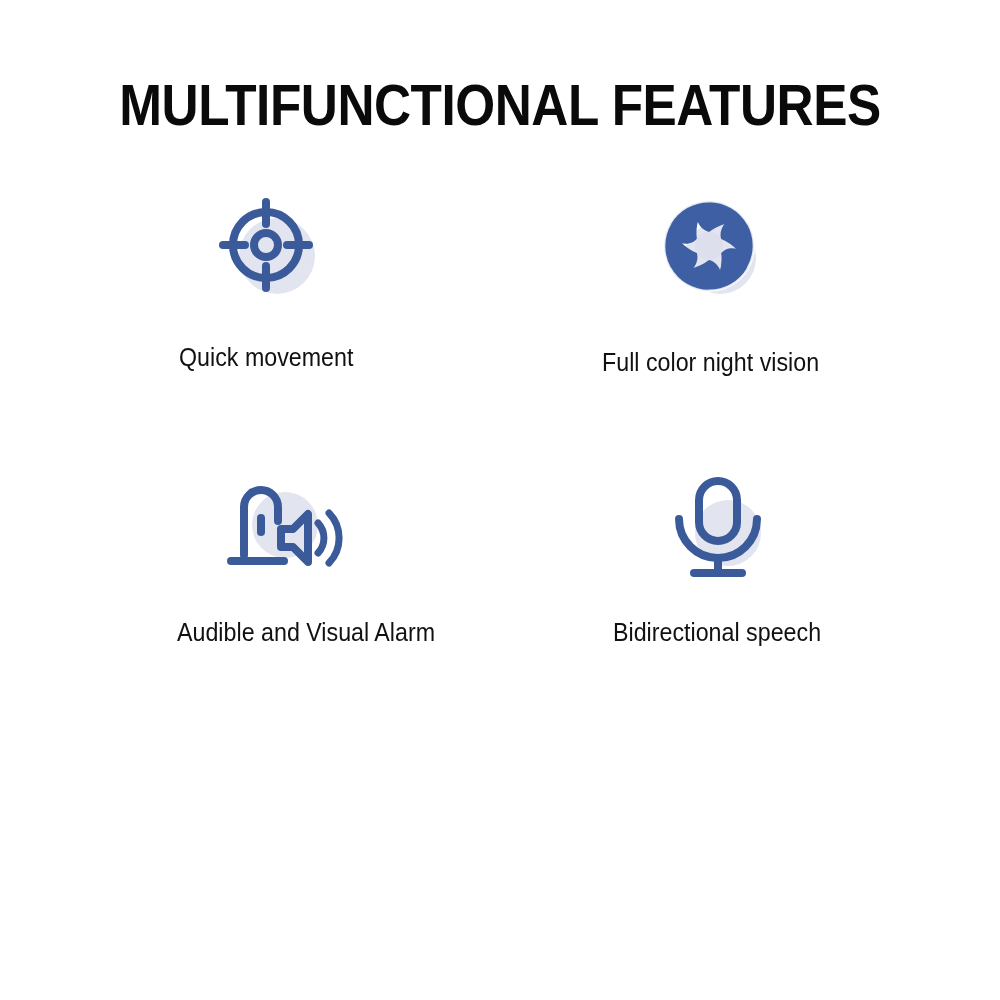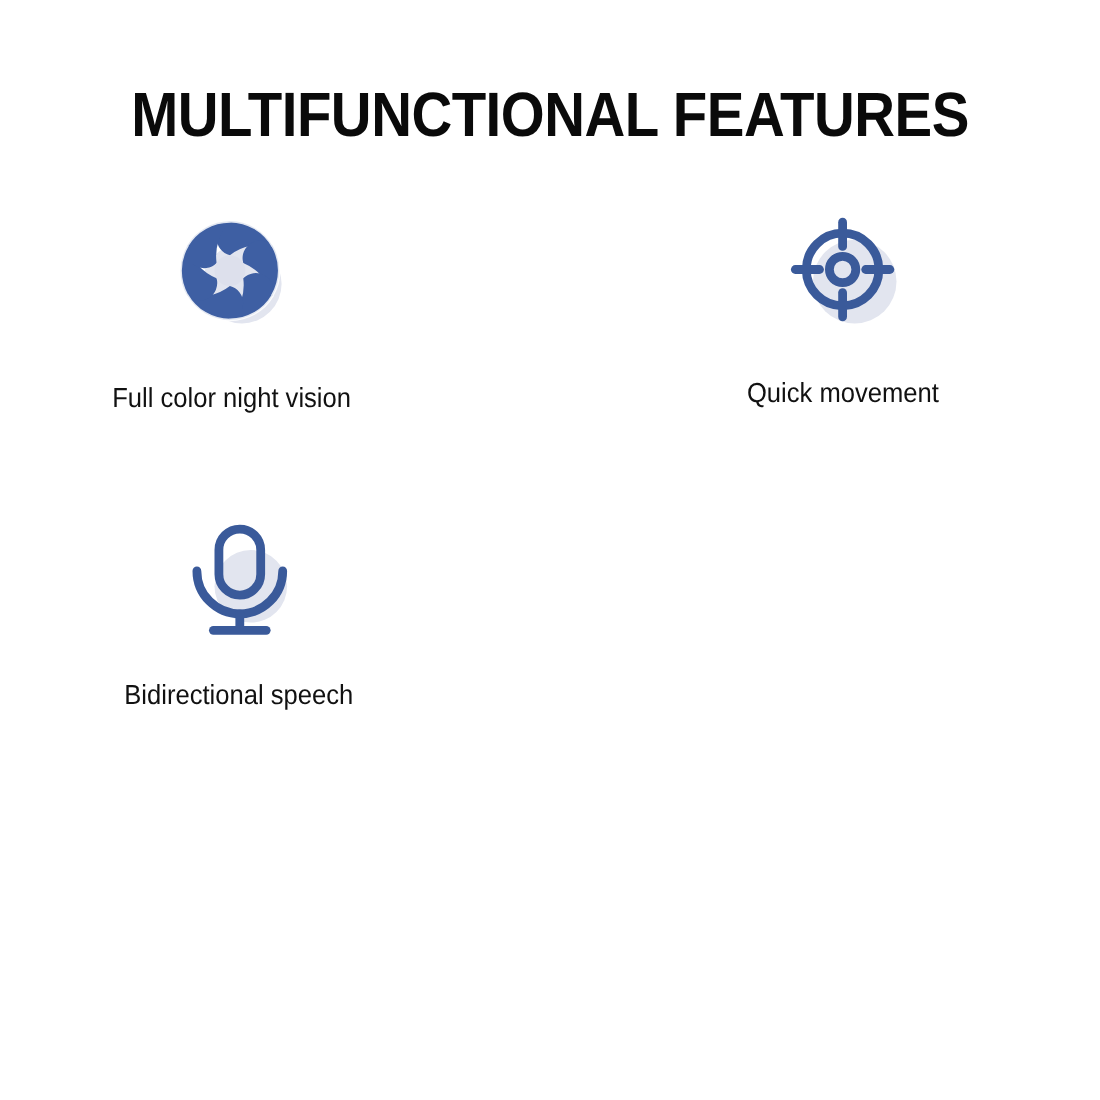--- a/index.html
+++ b/index.html
@@ -94,89 +94,114 @@
 </style>
 </head>
 <body>
 
 <div class="page">
 
   <div class="title">MULTIFUNCTIONAL FEATURES</div>
 
   <div class="grid">
 
-    <div class="cell cell-1">
-      <div class="icon-wrap">
-        <svg width="120" height="120" viewBox="0 0 120 120">
-          <circle cx="68" cy="66" r="36" fill="#e2e5ef"></circle>
-          <g transform="translate(57,54)">
-            <g fill="#3e5fa3">
-              <g>
-                <path d="M0,-45 A45,45 0 0,1 39,-22 A45,45 0 0,0 0,-14 A16,16 0 0,1 0,-45 Z"></path>
-              </g>
-              <g transform="rotate(60)">
-                <path d="M0,-45 A45,45 0 0,1 39,-22 A45,45 0 0,0 0,-14 A16,16 0 0,1 0,-45 Z"></path>
-              </g>
-              <g transform="rotate(120)">
-                <path d="M0,-45 A45,45 0 0,1 39,-22 A45,45 0 0,0 0,-14 A16,16 0 0,1 0,-45 Z"></path>
-              </g>
-              <g transform="rotate(180)">
-                <path d="M0,-45 A45,45 0 0,1 39,-22 A45,45 0 0,0 0,-14 A16,16 0 0,1 0,-45 Z"></path>
-              </g>
-              <g transform="rotate(240)">
-                <path d="M0,-45 A45,45 0 0,1 39,-22 A45,45 0 0,0 0,-14 A16,16 0 0,1 0,-45 Z"></path>
-              </g>
-              <g transform="rotate(300)">
-                <path d="M0,-45 A45,45 0 0,1 39,-22 A45,45 0 0,0 0,-14 A16,16 0 0,1 0,-45 Z"></path>
-              </g>
-            </g>
-            <g fill="none" stroke="#ffffff" stroke-width="2.4" opacity="0.85">
-              <path d="M0,-45 A45,45 0 0,1 39,-22"></path>
-              <g transform="rotate(60)">
-                  <path d="M0,-45 A45,45 0 0,1 39,-22"></path>
-                </g>
-              <g transform="rotate(120)">
-                  <path d="M0,-45 A45,45 0 0,1 39,-22"></path>
-                </g>
-              <g transform="rotate(180)">
-                  <path d="M0,-45 A45,45 0 0,1 39,-22"></path>
-                </g>
-              <g transform="rotate(240)">
-                  <path d="M0,-45 A45,45 0 0,1 39,-22"></path>
-                </g>
-              <g transform="rotate(300)">
-                  <path d="M0,-45 A45,45 0 0,1 39,-22"></path>
-                </g>
-            </g>
-            <circle cx="0" cy="0" r="14" fill="#dde0ec"></circle>
-          </g>
-        </svg>
-      </div>
-      <div class="label">Full color night vision</div>
-    </div>
-
     <div class="cell cell-0">
       <div class="icon-wrap">
         <svg width="120" height="120" viewBox="0 0 120 120">
           <circle cx="67" cy="64" r="38" fill="#e2e5ef"></circle>
           <g fill="none" stroke="#3a5a9a" stroke-width="8" stroke-linecap="round">
             <circle cx="56" cy="53" r="33"></circle>
             <line x1="56" y1="10" x2="56" y2="32"></line>
             <line x1="56" y1="74" x2="56" y2="96"></line>
             <line x1="13" y1="53" x2="35" y2="53"></line>
             <line x1="77" y1="53" x2="99" y2="53"></line>
           </g>
           <circle cx="56" cy="53" r="12" fill="none" stroke="#3a5a9a" stroke-width="8"></circle>
         </svg>
       </div>
       <div class="label">Quick movement</div>
     </div>
 
-
-
+    <div class="cell cell-1">
+      <div class="icon-wrap">
+        <svg width="120" height="120" viewBox="0 0 120 120">
+          <circle cx="68" cy="66" r="36" fill="#e2e5ef"></circle>
+          <g transform="translate(57,54)">
+            <g fill="#3e5fa3">
+              <g>
+                <path d="M0,-45 A45,45 0 0,1 39,-22 A45,45 0 0,0 0,-14 A16,16 0 0,1 0,-45 Z"></path>
+              </g>
+              <g transform="rotate(60)">
+                <path d="M0,-45 A45,45 0 0,1 39,-22 A45,45 0 0,0 0,-14 A16,16 0 0,1 0,-45 Z"></path>
+              </g>
+              <g transform="rotate(120)">
+                <path d="M0,-45 A45,45 0 0,1 39,-22 A45,45 0 0,0 0,-14 A16,16 0 0,1 0,-45 Z"></path>
+              </g>
+              <g transform="rotate(180)">
+                <path d="M0,-45 A45,45 0 0,1 39,-22 A45,45 0 0,0 0,-14 A16,16 0 0,1 0,-45 Z"></path>
+              </g>
+              <g transform="rotate(240)">
+                <path d="M0,-45 A45,45 0 0,1 39,-22 A45,45 0 0,0 0,-14 A16,16 0 0,1 0,-45 Z"></path>
+              </g>
+              <g transform="rotate(300)">
+                <path d="M0,-45 A45,45 0 0,1 39,-22 A45,45 0 0,0 0,-14 A16,16 0 0,1 0,-45 Z"></path>
+              </g>
+            </g>
+            <g fill="none" stroke="#ffffff" stroke-width="2.4" opacity="0.85">
+              <path d="M0,-45 A45,45 0 0,1 39,-22"></path>
+              <g transform="rotate(60)">
+                  <path d="M0,-45 A45,45 0 0,1 39,-22"></path>
+                </g>
+              <g transform="rotate(120)">
+                  <path d="M0,-45 A45,45 0 0,1 39,-22"></path>
+                </g>
+              <g transform="rotate(180)">
+                  <path d="M0,-45 A45,45 0 0,1 39,-22"></path>
+                </g>
+              <g transform="rotate(240)">
+                  <path d="M0,-45 A45,45 0 0,1 39,-22"></path>
+                </g>
+              <g transform="rotate(300)">
+                  <path d="M0,-45 A45,45 0 0,1 39,-22"></path>
+                </g>
+            </g>
+            <circle cx="0" cy="0" r="14" fill="#dde0ec"></circle>
+          </g>
+        </svg>
+      </div>
+      <div class="label">Full color night vision</div>
+    </div>
+
+
+
+    <div class="cell cell-4">
+      <div class="icon-wrap">
+        <svg width="120" height="120" viewBox="0 0 120 120">
+          <circle cx="57" cy="48" r="33" fill="#e2e5ef"></circle>
+          <g fill="none" stroke="#3a5a9a" stroke-width="8" stroke-linecap="round" stroke-linejoin="round">
+
+            <path d="M16,52 L16,30 a17,17 0 0,1 34,0 L50,44"></path>
+
+            <line x1="16" y1="52" x2="16" y2="78"></line>
+
+            <line x1="3" y1="84" x2="56" y2="84"></line>
+
+            <line x1="33" y1="41" x2="33" y2="55"></line>
+          </g>
+
+          <path d="M53,52 L65,52 L80,37 L80,85 L65,70 L53,70 Z" fill="none" stroke="#3a5a9a" stroke-width="8" stroke-linejoin="round" stroke-linecap="round"></path>
+
+          <g fill="none" stroke="#3a5a9a" stroke-width="7" stroke-linecap="round">
+            <path d="M90,46 a22,22 0 0,1 0,30"></path>
+            <path d="M101,36 a36,36 0 0,1 0,50"></path>
+          </g>
+        </svg>
+      </div>
+      <div class="label">Audible and Visual Alarm</div>
+    </div>
 
     <div class="cell cell-5">
       <div class="icon-wrap">
         <svg width="120" height="120" viewBox="0 0 120 120">
           <circle cx="60" cy="56" r="33" fill="#e2e5ef"></circle>
           <g fill="none" stroke="#3a5a9a" stroke-width="8" stroke-linecap="round" stroke-linejoin="round">
             <rect x="31" y="4" width="38" height="60" rx="19"></rect>
             <path d="M11,42 a39,39 0 0,0 78,0"></path>
             <line x1="50" y1="81" x2="50" y2="94"></line>
             <line x1="26" y1="96" x2="74" y2="96"></line>

